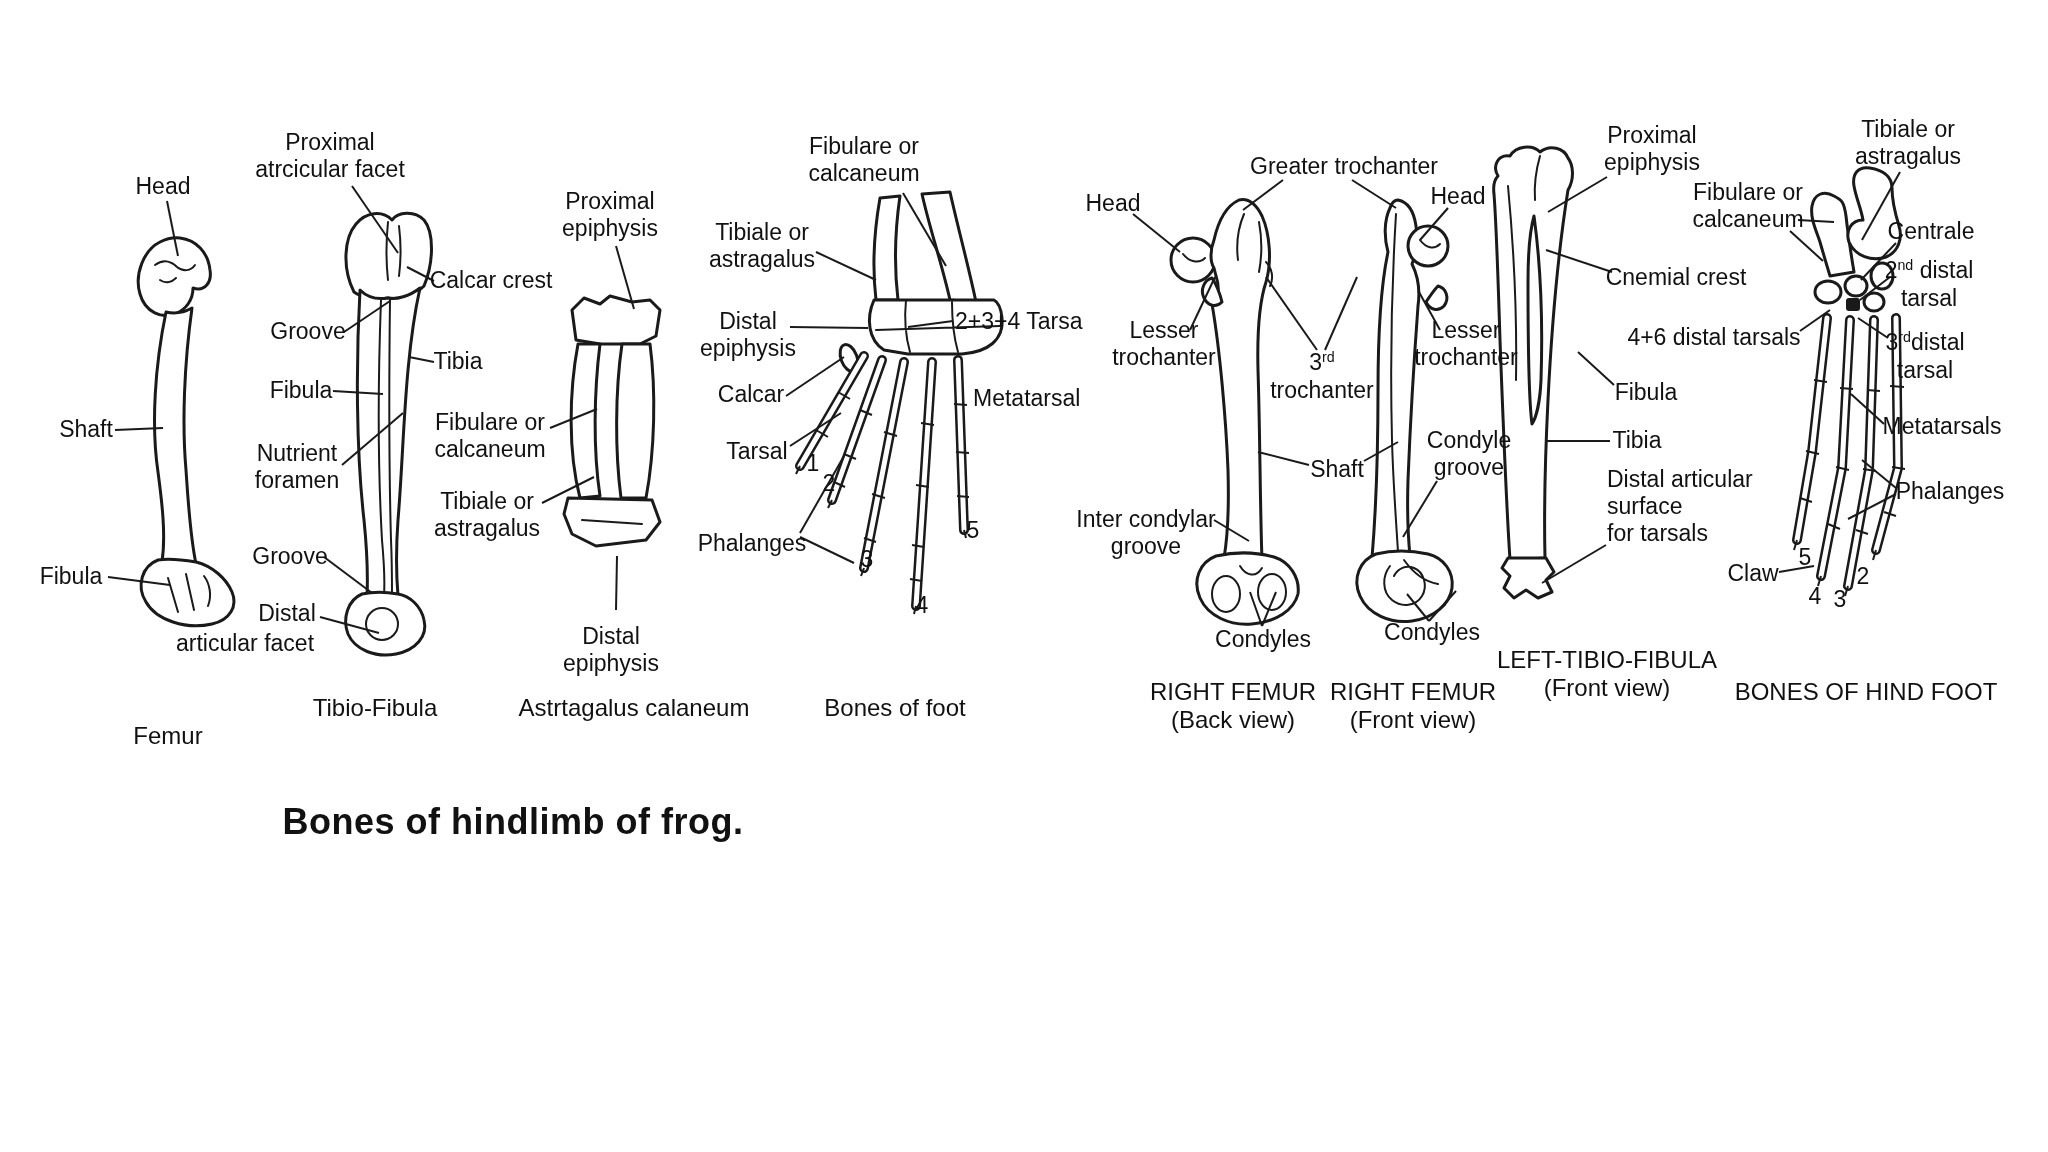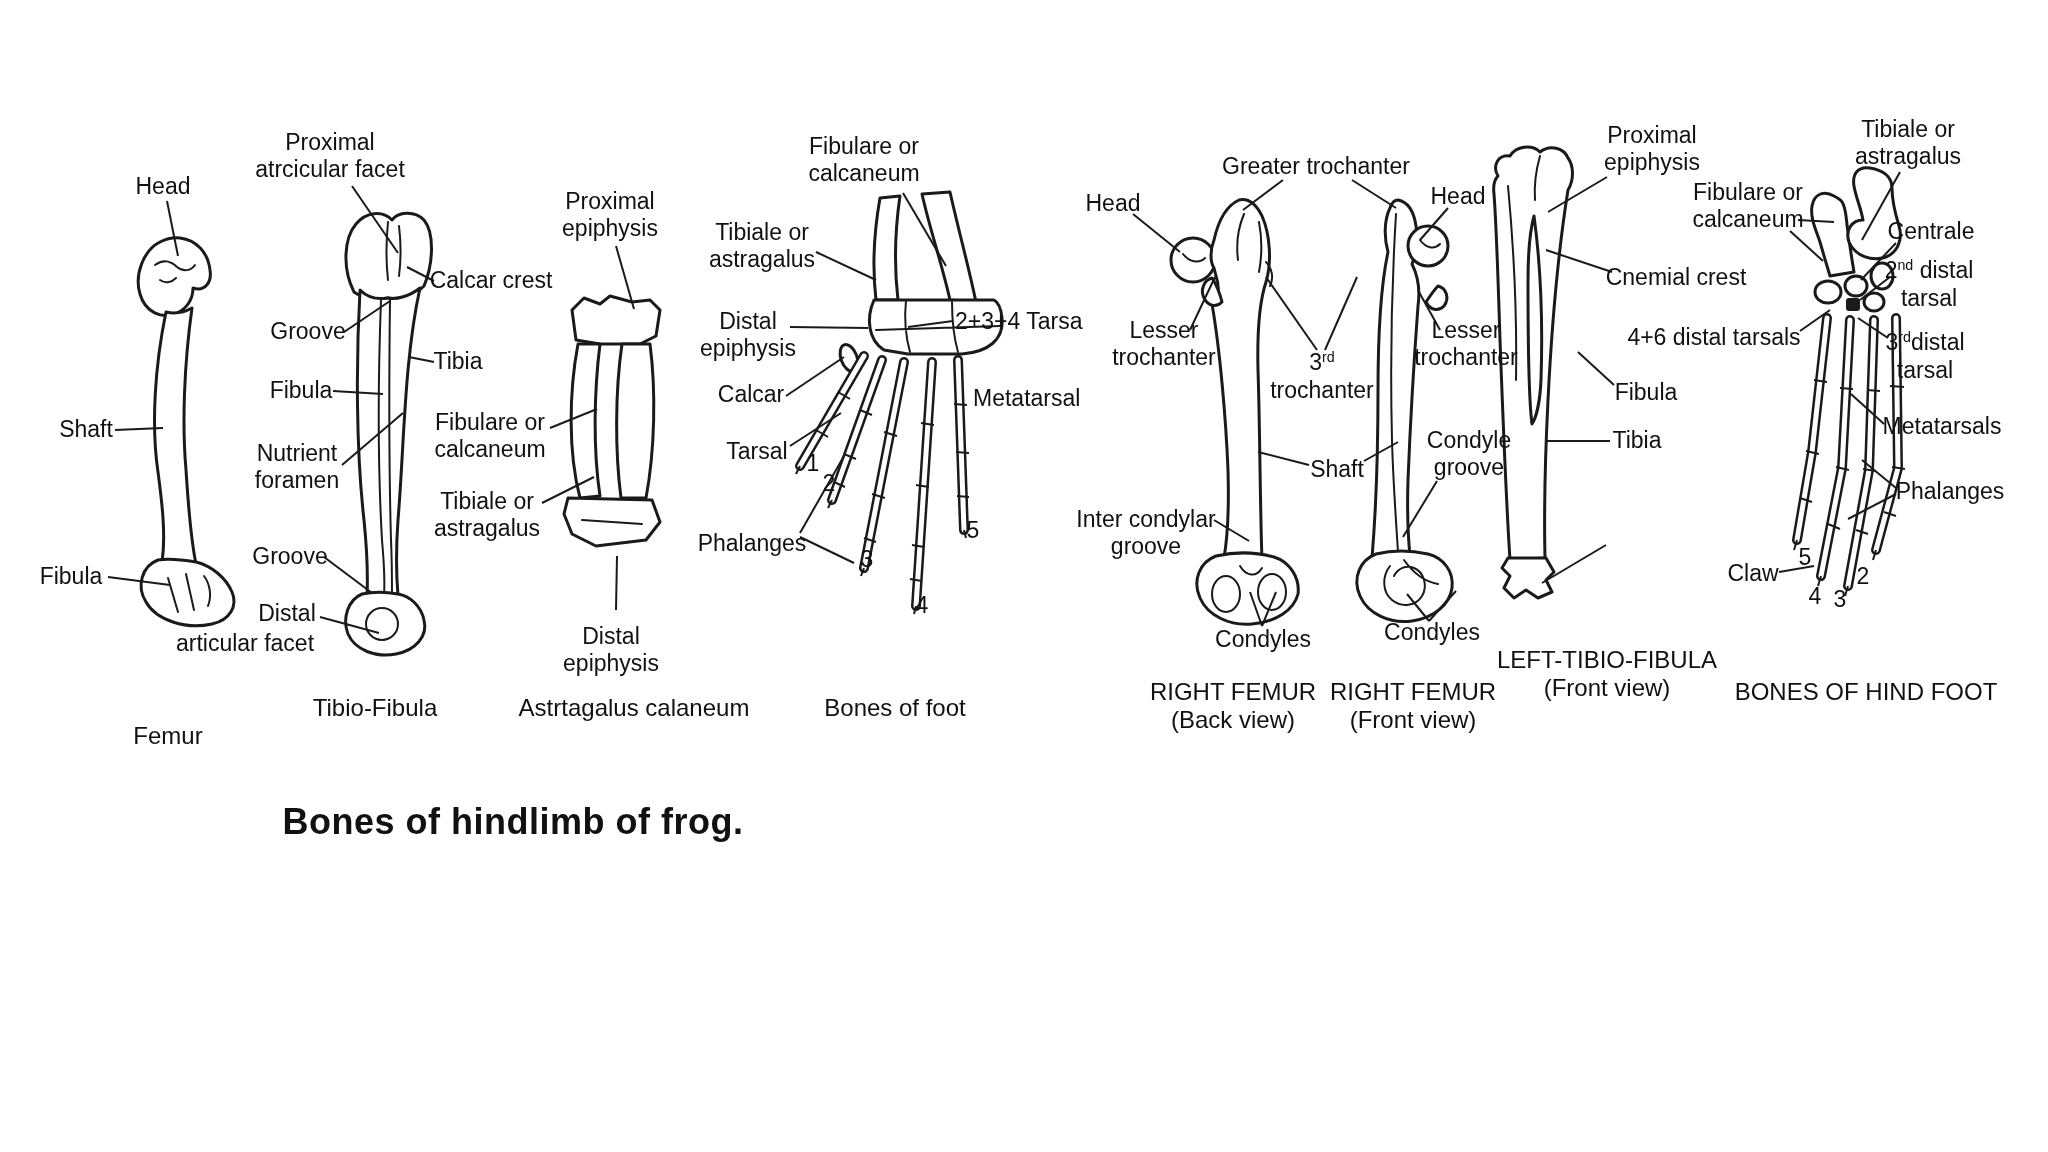--- a/index.html
+++ b/index.html
@@ -260,21 +260,21 @@
   <div class="lbl-l" style="left:973px;top:399px">Metatarsal</div>
   <div class="lbl" style="left:752px;top:544px">Phalanges</div>
   <div class="lbl num" style="left:813px;top:464px">1</div>
   <div class="lbl num" style="left:829px;top:484px">2</div>
   <div class="lbl num" style="left:867px;top:560px">3</div>
   <div class="lbl num" style="left:922px;top:606px">4</div>
   <div class="lbl num" style="left:973px;top:531px">5</div>
   <div class="lbl cap" style="left:895px;top:708px">Bones of foot</div>
 
   <div class="lbl" style="left:1113px;top:204px">Head</div>
-  <div class="lbl" style="left:1316px;top:167px">Greater trochanter</div>
+  <div class="lbl" style="left:1344px;top:167px">Greater trochanter</div>
   <div class="lbl" style="left:1458px;top:197px">Head</div>
   <div class="lbl" style="left:1164px;top:344px">
     <div>Lesser</div>
     <div>trochanter</div>
   </div>
   <div class="lbl" style="left:1322px;top:376px">
     <div><span>3</span><sup>rd</sup></div>
     <div>trochanter</div>
   </div>
   <div class="lbl" style="left:1466px;top:344px">
@@ -308,20 +308,25 @@
   <div class="lbl cap" style="left:1866px;top:692px">BONES OF HIND FOOT</div>
 
   <div class="lbl" style="left:1652px;top:149px">
     <div>Proximal</div>
     <div>epiphysis</div>
   </div>
   <div class="lbl" style="left:1676px;top:278px">Cnemial crest</div>
   <div class="lbl" style="left:1714px;top:338px">4+6 distal tarsals</div>
   <div class="lbl" style="left:1646px;top:393px">Fibula</div>
   <div class="lbl" style="left:1637px;top:441px">Tibia</div>
+  <div class="lbl-l" style="left:1607px;top:507px">
+    <div>Distal articular</div>
+    <div>surface</div>
+    <div>for tarsals</div>
+  </div>
 
   <div class="lbl" style="left:1908px;top:143px">
     <div>Tibiale or</div>
     <div>astragalus</div>
   </div>
   <div class="lbl" style="left:1748px;top:206px">
     <div>Fibulare or</div>
     <div>calcaneum</div>
   </div>
   <div class="lbl" style="left:1931px;top:232px">Centrale</div>

